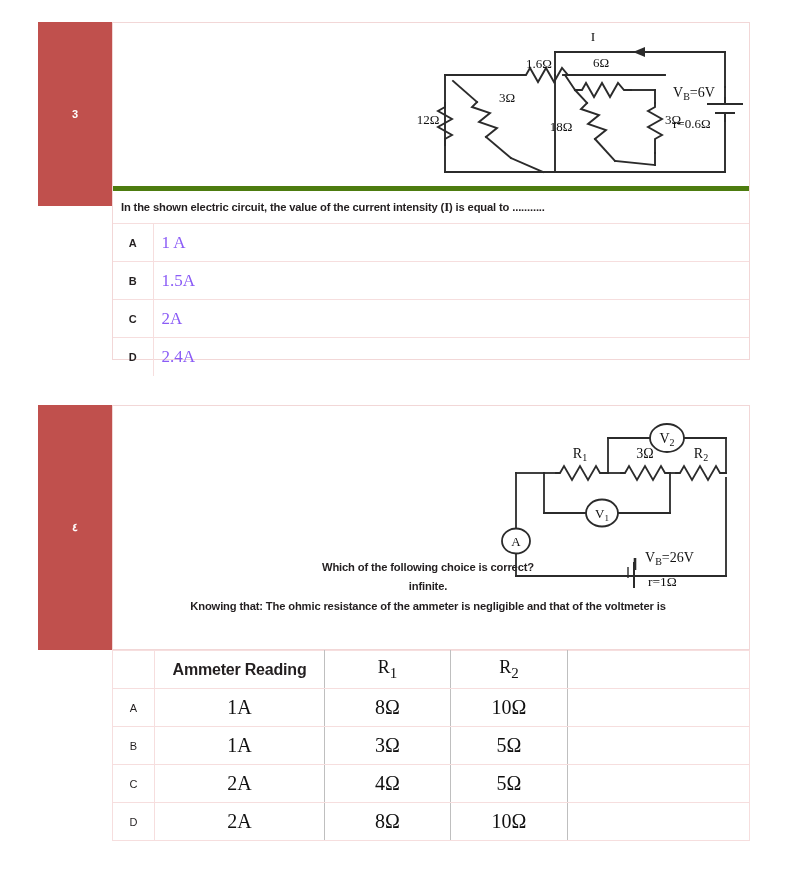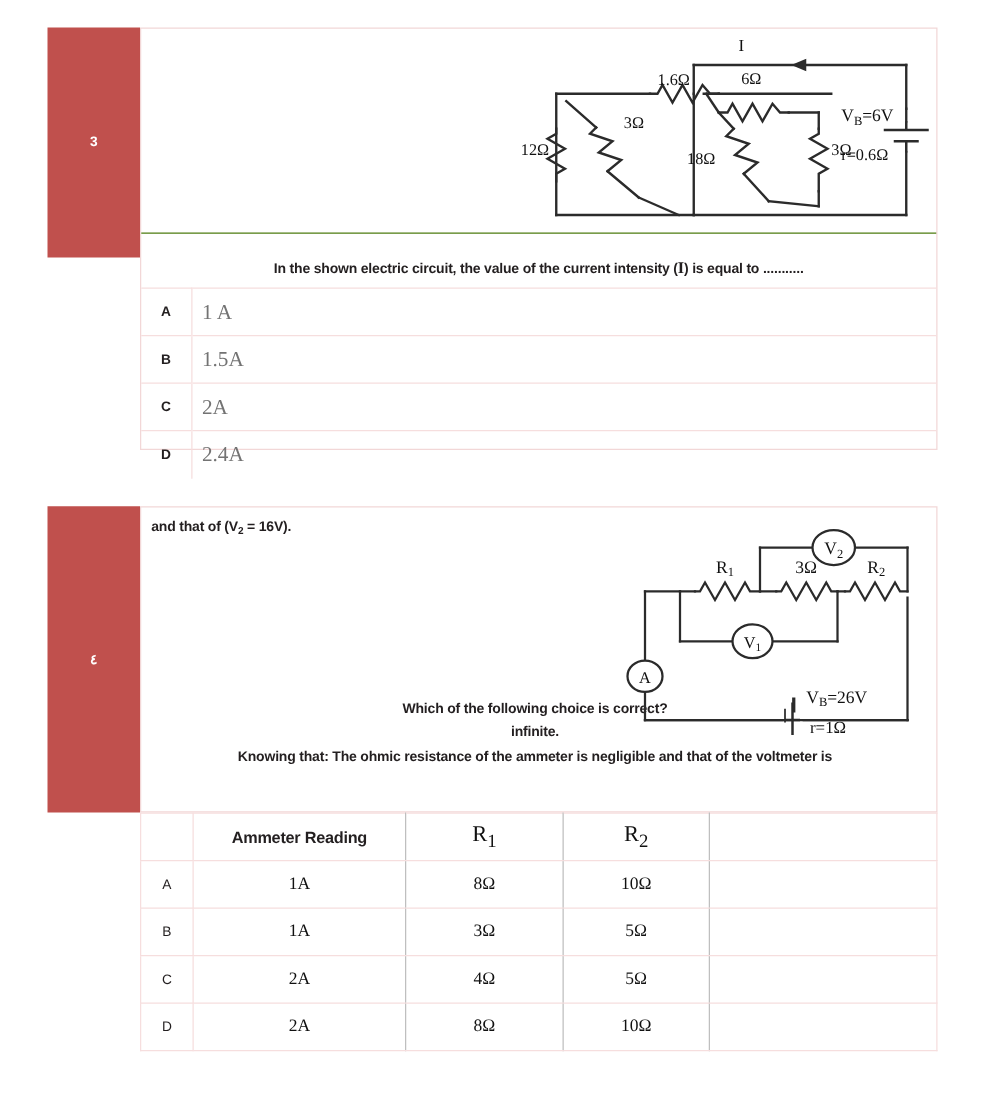--- a/index.html
+++ b/index.html
@@ -50,36 +50,36 @@
     text-align: center;
     font-size: 11px;
     font-weight: 700;
     color: #231f20;
     border-right: 1px solid #F6DEDE;
   }
   td.optval {
     padding-left: 8px;
     font-family: "Liberation Serif", serif;
     font-size: 17px;
-    color: #737373;
+    color: #8b5cf6;
   }
 
   
   table.grid { border-collapse: collapse; width: 100%; table-layout: fixed; }
   table.grid td, table.grid th {
     border: 1px solid #F6DEDE;
     height: 38px;
     text-align: center;
     vertical-align: middle;
     font-weight: normal;
   }
   table.grid .vline { border-left: 1px solid #BFBFBF; border-right:1px solid #BFBFBF;}
-  .hdr-txt { font-size: 13px; font-weight: 700; color:#231f20; letter-spacing:-.2px;}
+  .hdr-txt { font-size: 16px; font-weight: 700; color:#231f20; letter-spacing:-.2px;}
   .hdr-serif { font-family: "Liberation Serif", serif; font-size: 18px; color:#111; font-weight:400;}
-  .cell-serif { font-family: "Liberation Serif", serif; font-size: 14px; color:#111; }
+  .cell-serif { font-family: "Liberation Serif", serif; font-size: 20px; color:#111; }
   .col-letter { width: 42px; font-size: 11px; font-weight:700; color:#231f20;}
   .col-amm { width: 170px; }
   .col-r1 { width: 126px; }
   .col-r2 { width: 117px; }
   .col-blank { }
 
   
   .circ { position: absolute; }
   svg text { font-family: "Liberation Serif", serif; fill: #111; }
 </style>
@@ -163,21 +163,21 @@
             <g>
               <text x="258" y="72" font-size="14">
                 <tspan>V</tspan><tspan dy="3" font-size="10">B</tspan><tspan dy="-3" font-size="14">=6V</tspan>
               </text>
             </g>
             <text x="258" y="103" font-size="13">r=0.6Ω</text>
           </svg>
         </div>
       </div>
 
-      <div class="stem" style="border-top:1px solid #4d7c0f; padding-top:16px; padding-bottom:5px;text-align:center;">
+      <div class="stem" style="border-top:5px solid #4d7c0f; padding-top:5px; padding-bottom:5px;">
         <span>In the shown electric circuit, the value of the current intensity (</span><span class="big">I</span><span>) is equal to ...........</span>
       </div>
 
       <table class="opts">
         <tbody>
           <tr>
             <td class="letter">A</td>
             <td class="optval">1 A</td>
           </tr>
           <tr>
@@ -201,23 +201,20 @@
 
     <div class="qnum" style="height:245px;">
       <span>٤</span>
     </div>
 
     <div class="qbody" style="height:245px;">
 
       <div style="position:relative; height:243px;">
 
         <div class="stem" style="position:absolute; left:0; top:3px; width:400px; padding-top:4px;">
-          <div>
-            <span>and that of (V</span><span class="sub">2</span><span> = 16V).</span>
-          </div>
         </div>
 
         <div class="stem" style="position:absolute; left:0; top:152px; width:630px; padding-top:0;text-align:center;">
           <div>Which of the following choice is correct?</div>
           <div>infinite.</div>
           <div>Knowing that: The ohmic resistance of the ammeter is negligible and that of the voltmeter is</div>
         </div>
 
         <div class="circ" style="left:385px; top:10px; width:290px; height:172px;">
           <svg width="290" height="172" viewBox="0 0 290 172">

